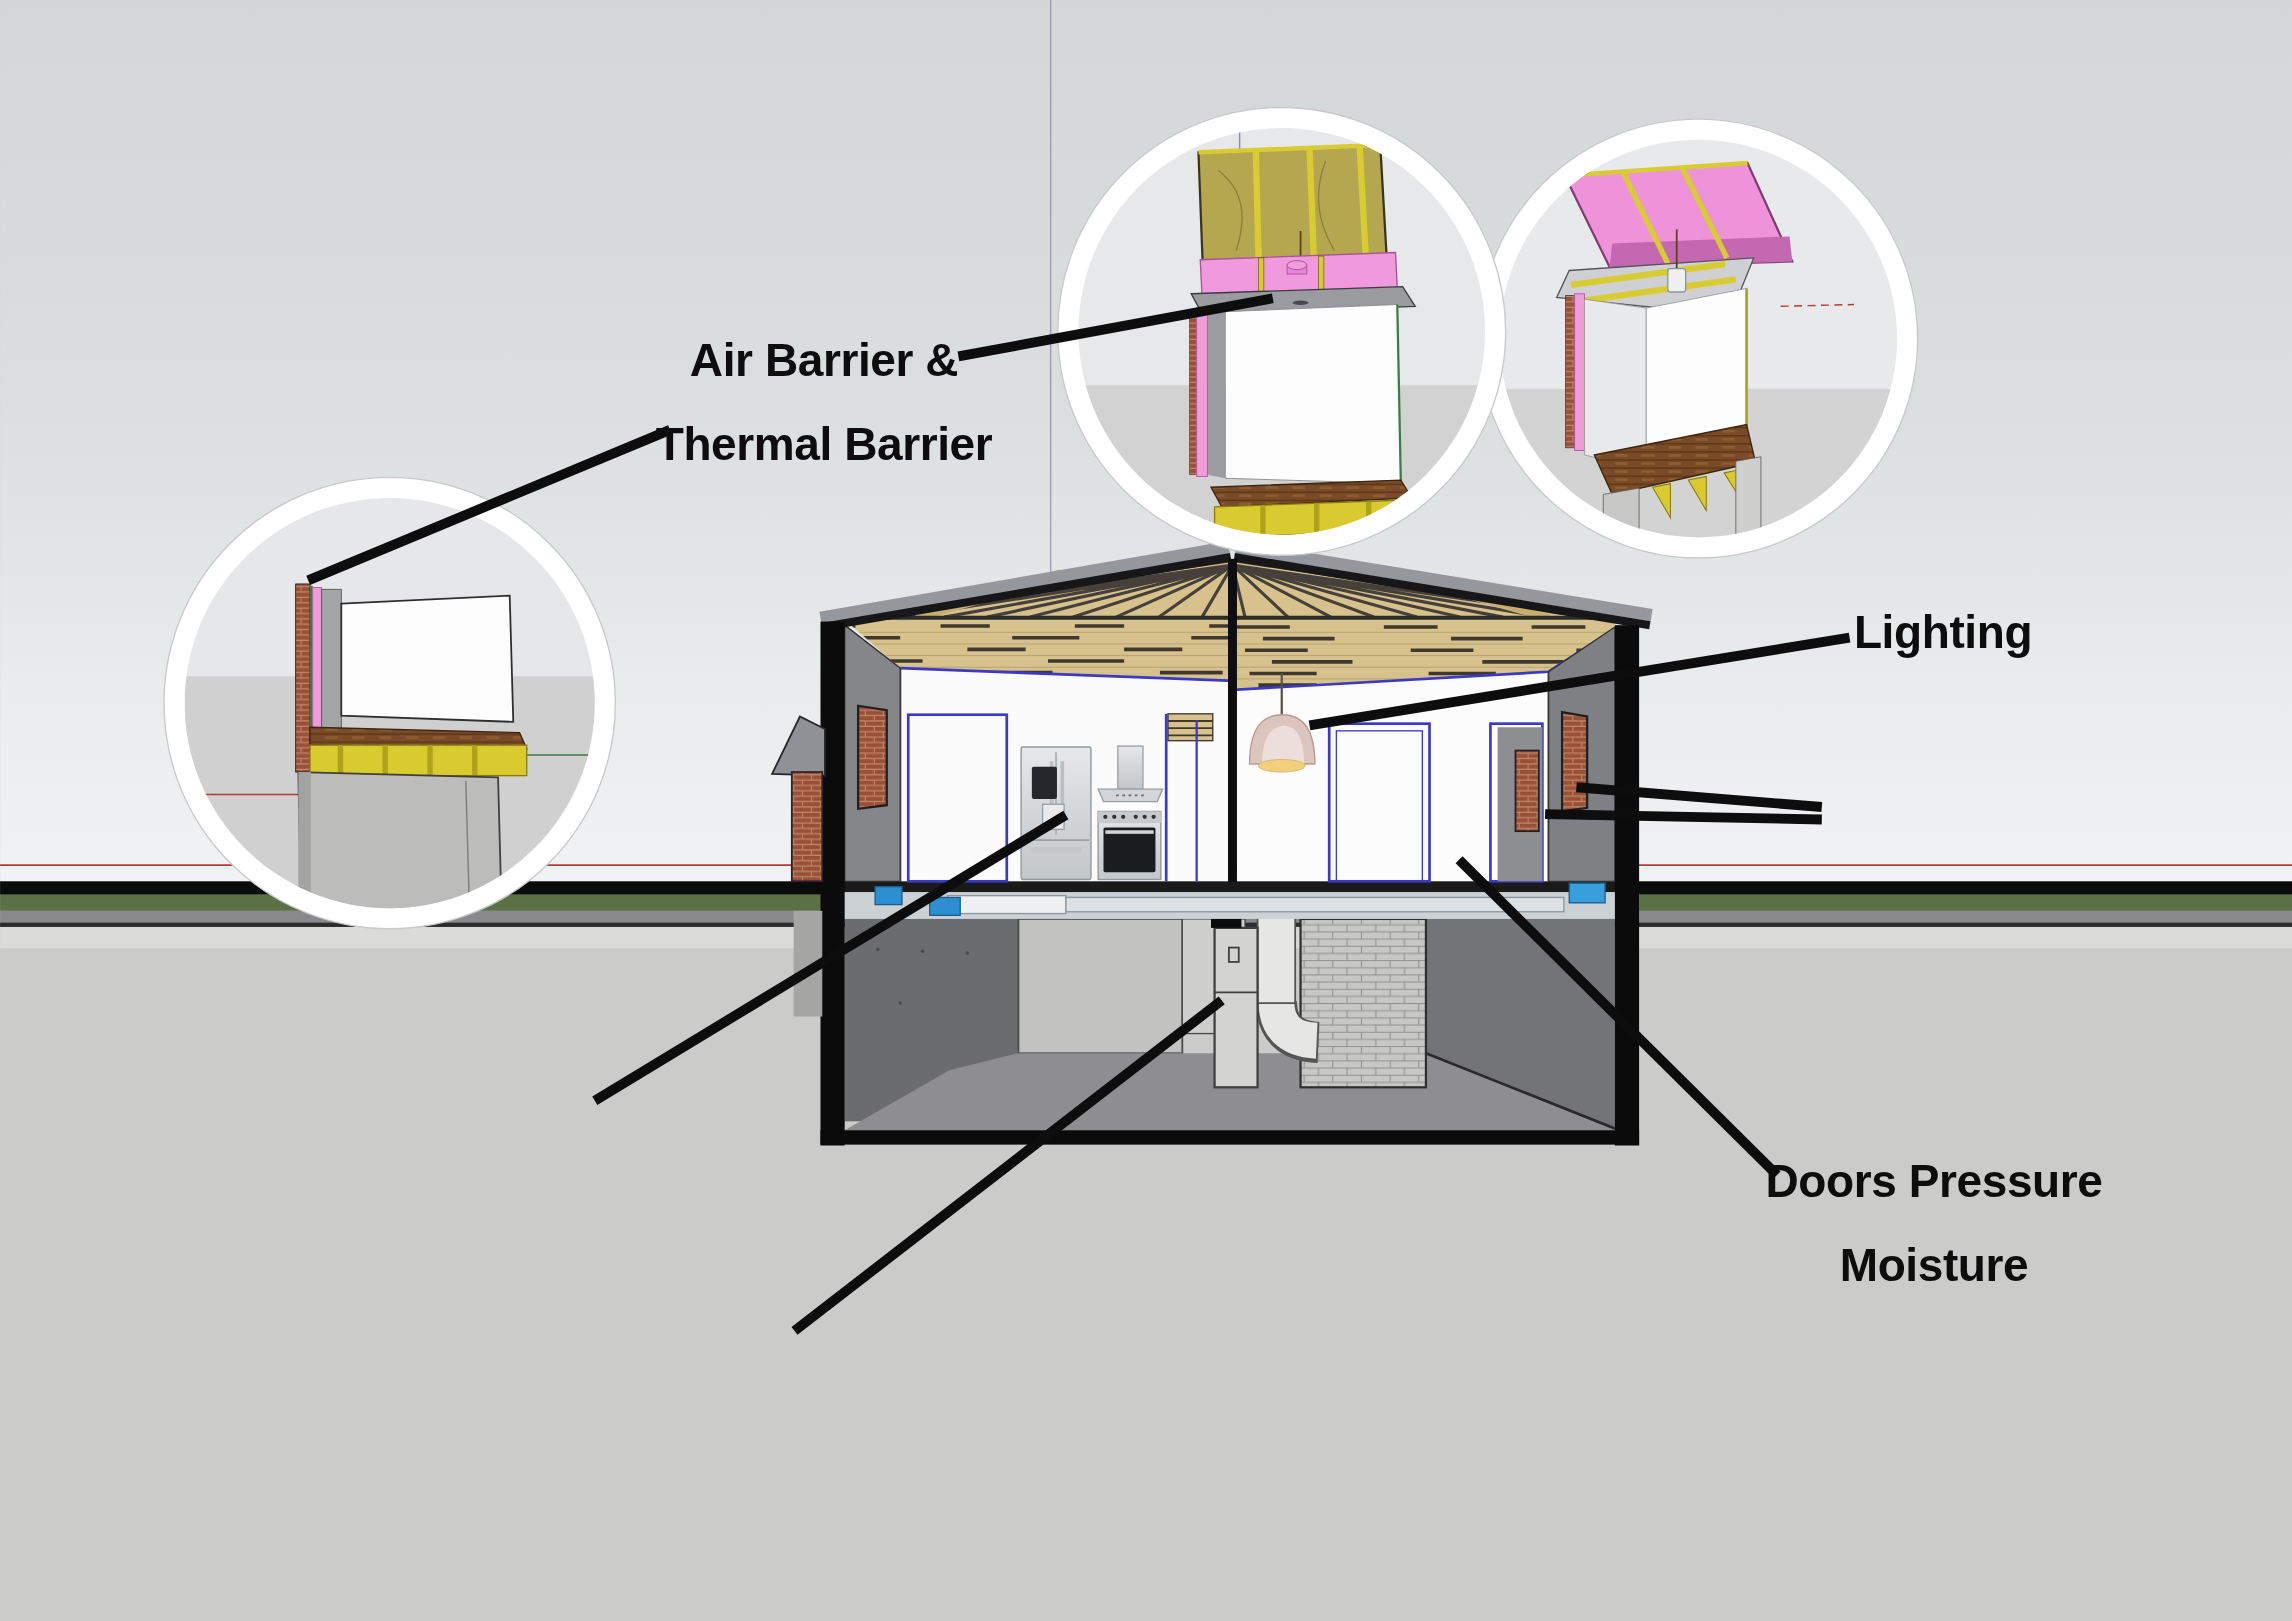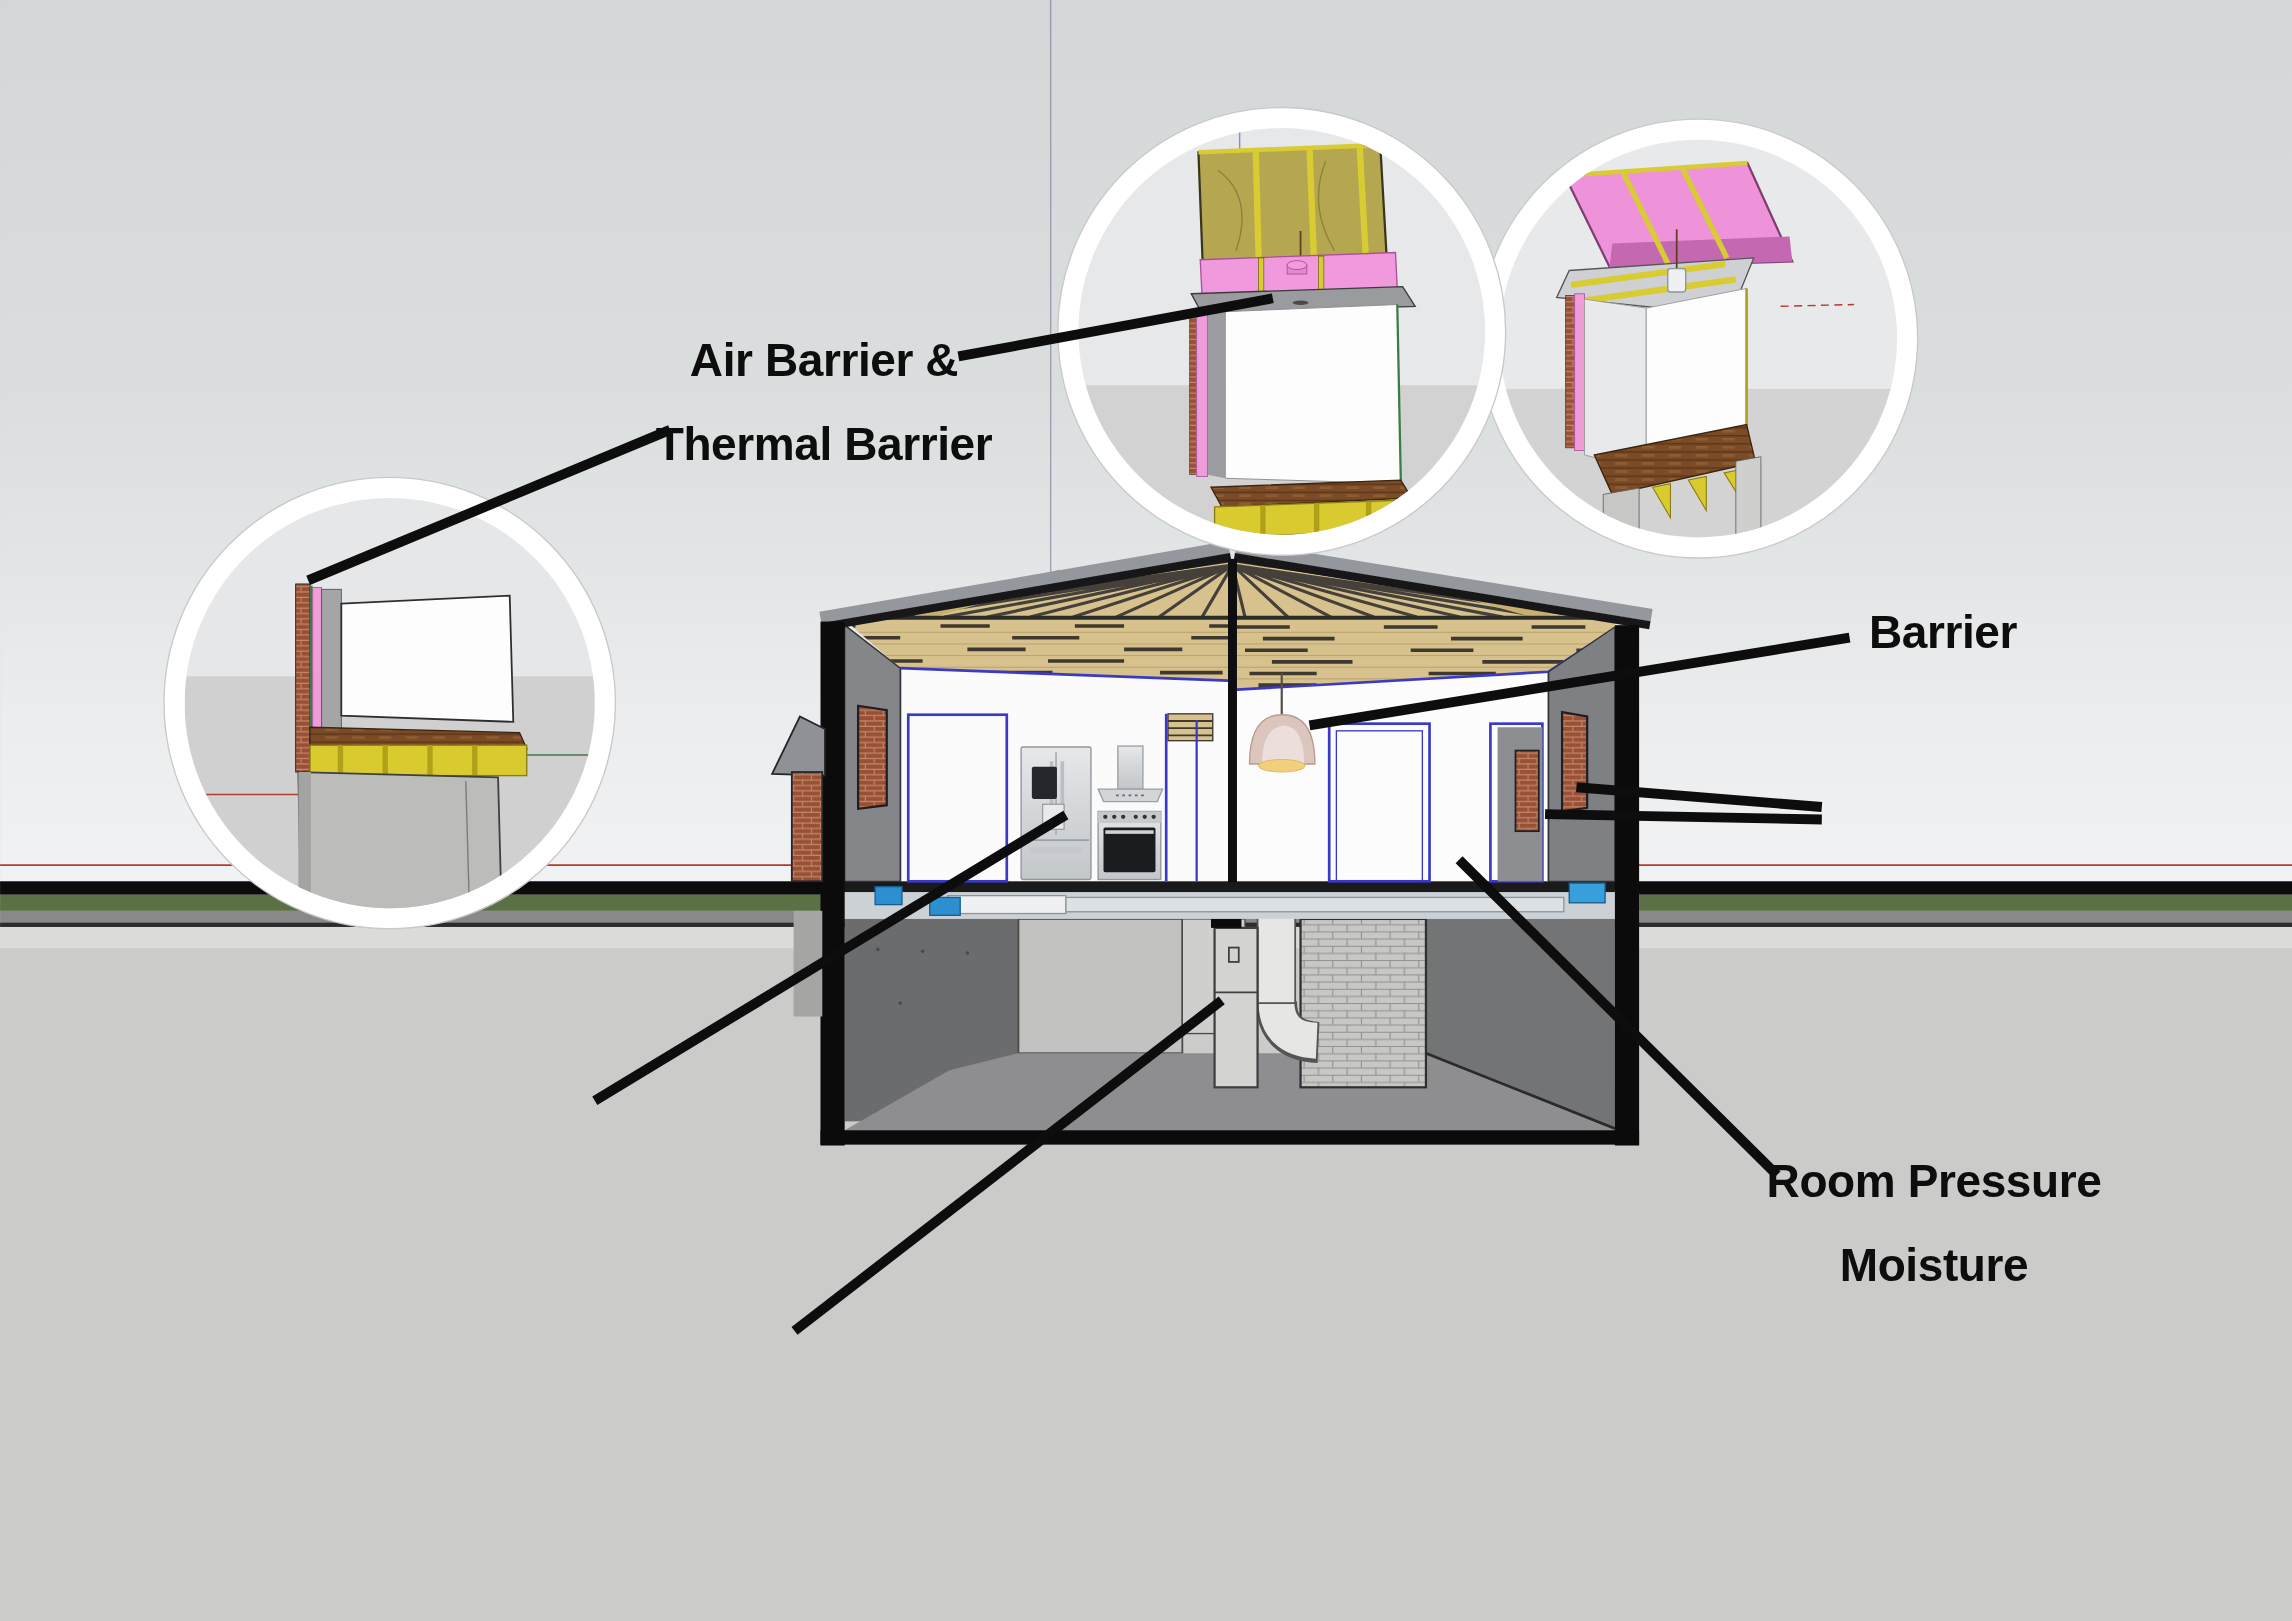--- a/index.html
+++ b/index.html
@@ -333,22 +333,22 @@
     <line x1="2034" y1="915" x2="1725" y2="909"></line>
     <line x1="664" y1="1229" x2="1190" y2="910"></line>
     <line x1="1984" y1="1312" x2="1629" y2="960"></line>
     <line x1="887" y1="1486" x2="1364" y2="1117"></line>
   </g>
 </svg>
 
 <div class="lbl" style="left:573px;top:339px;width:502px;"><span>Air Barrier &amp;</span><br>
 <span>Thermal Barrier</span></div>
 
-<div class="lbl" style="left:1782px;top:611px;width:322px;"><span>Barrier</span></div>
-
-
-
-<div class="lbl" style="left:1728px;top:1160px;width:412px;"><span>Room Pressure</span><br>
+<div class="lbl" style="left:1782px;top:611px;width:322px;"><span>Lighting</span></div>
+
+
+
+<div class="lbl" style="left:1728px;top:1160px;width:412px;"><span>Doors Pressure</span><br>
 <span>Moisture</span></div>
 
 
 </div>
 
 
 </body></html>

